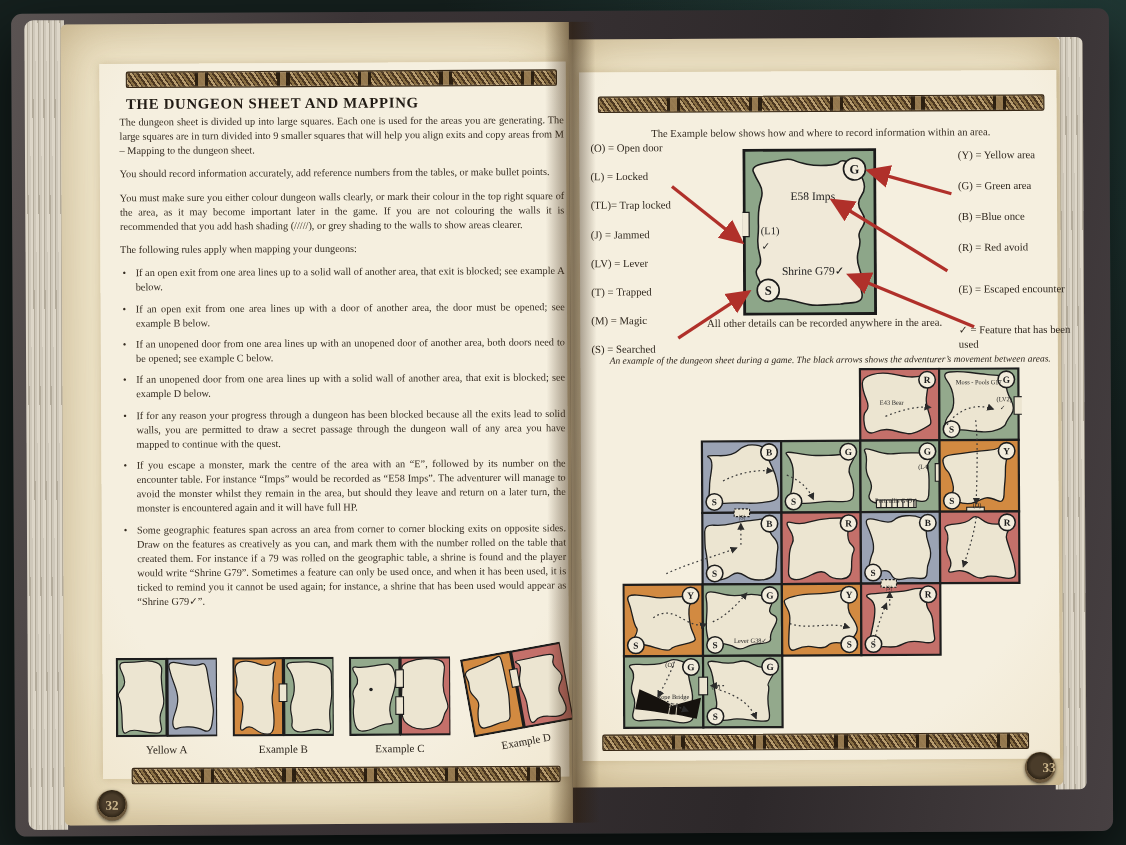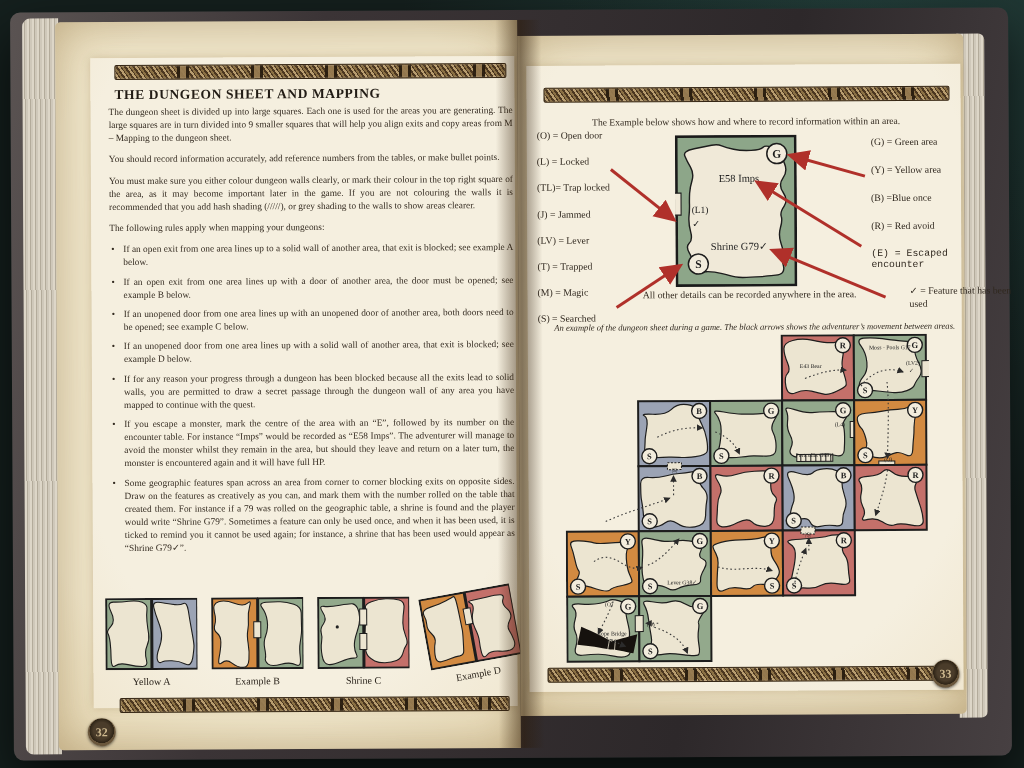--- a/index.html
+++ b/index.html
@@ -49,22 +49,22 @@
   .bullet::before{content:"\2022";position:absolute;left:2px;top:0;}
   #examples-row{display:flex;gap:14px;}
   .example-fig{width:92px;text-align:center;}
   .example-fig:nth-child(4){transform:rotate(-10deg) translate(3px,-5px);}
   .example-label{font-size:10px;color:#2b241c;margin-top:2px;}
   .rp-text{color:#342b21;}
   #rp-intro{font-size:9.6px;text-align:center;}
   .legend-item{font-size:9.8px;color:#30281f;}
   .legend-l .legend-item{height:26.2px;}
   .legend-r .legend-item{height:28px;}
-  .legend-r .legend-item:nth-child(5){font-family:Liberation Mono, monospace;}
-  .legend-r .legend-item:nth-child(6){margin-top:8px;width:106px;height:auto;line-height:1.35;margin-left:38px;}
+  .legend-r .legend-item:nth-child(5){margin-top:10px;}
+  .legend-r .legend-item:nth-child(6){margin-top:8px;width:106px;height:auto;line-height:1.35;}
   #diagram-caption{font-size:9.8px;text-align:right;line-height:1.3;}
   #map-caption{font-size:8.6px;font-style:italic;text-align:center;color:#2e261d;}
   svg text{font-family:"Liberation Serif","DejaVu Serif",serif;}
 </style>
 </head>
 <body>
 
 <div id="book">
   <div id="cover" class="abs"></div>
   <div id="edges-l" class="abs edges"></div>
@@ -120,21 +120,21 @@
             <rect x="1" y="1" width="45" height="70" fill="#93a98c" stroke="#1d1d1d" stroke-width="2"></rect>
             <path d="M5.5,15.3 Q1.0,8.6 6.7,9.4 Q12.4,10.2 22.7,8.4 Q32.9,6.6 35.7,7.0 Q38.5,7.5 40.3,11.2 Q42.1,14.8 42.4,20.5 Q42.7,26.2 39.8,34.9 Q36.8,43.7 37.0,48.9 Q37.2,54.1 39.1,57.7 Q41.1,61.4 36.2,61.3 Q31.3,61.2 23.6,64.7 Q15.9,68.1 11.0,67.6 Q6.1,67.1 4.7,58.7 Q3.3,50.4 4.2,45.1 Q5.2,39.8 3.9,35.7 Q2.6,31.6 6.3,26.8 Q9.9,22.0 5.5,15.3 Z" fill="#ece5d1" stroke="#1d1d1d" stroke-width="1.1"></path>
           </g>
           <g transform="translate(46,0)">
             <rect x="1" y="1" width="45" height="70" fill="#c4706a" stroke="#1d1d1d" stroke-width="2"></rect>
             <path d="M2.3,11.6 Q1.0,7.8 8.2,5.0 Q15.3,2.3 22.7,2.1 Q30.2,1.9 36.0,3.5 Q41.8,5.0 40.7,12.6 Q39.6,20.3 39.6,26.4 Q39.6,32.6 42.3,39.3 Q45.0,46.1 42.9,48.6 Q40.9,51.2 39.5,56.6 Q38.0,61.9 33.1,63.9 Q28.1,65.9 21.6,66.1 Q15.2,66.2 11.3,64.2 Q7.3,62.2 5.0,59.7 Q2.6,57.2 2.1,51.4 Q1.6,45.6 1.7,38.1 Q1.7,30.7 2.7,23.0 Q3.7,15.3 2.3,11.6 Z" fill="#ece5d1" stroke="#1d1d1d" stroke-width="1.1"></path>
           </g>
           <rect x="42.5" y="12.160000000000004" width="7" height="16" fill="#ece5d1" stroke="#1d1d1d" stroke-width="1"></rect>
           <rect x="42.5" y="36.64" width="7" height="16" fill="#ece5d1" stroke="#1d1d1d" stroke-width="1"></rect>
           <circle cx="20" cy="30" r="1.6" fill="#222"></circle>
-        </svg><div class="example-label">Shrine C</div></div>
+        </svg><div class="example-label">Example C</div></div>
       <div class="example-fig"><svg width="92" height="72">
           <g transform="translate(0,0)">
             <rect x="1" y="1" width="45" height="70" fill="#d28a41" stroke="#1d1d1d" stroke-width="2"></rect>
             <path d="M2.8,16.2 Q1.0,10.9 10.9,9.5 Q20.9,8.1 27.2,6.0 Q33.5,3.8 35.0,3.3 Q36.5,2.9 37.0,8.3 Q37.5,13.7 37.7,24.1 Q37.9,34.5 38.0,37.0 Q38.1,39.5 37.2,46.8 Q36.3,54.1 35.7,58.4 Q35.1,62.7 30.8,62.7 Q26.5,62.6 21.7,63.7 Q16.9,64.9 11.6,65.1 Q6.2,65.3 6.7,57.6 Q7.2,49.9 9.0,45.4 Q10.8,41.0 7.1,35.9 Q3.3,30.8 4.0,26.2 Q4.7,21.5 2.8,16.2 Z" fill="#ece5d1" stroke="#1d1d1d" stroke-width="1.1"></path>
           </g>
           <g transform="translate(46,0)">
             <rect x="1" y="1" width="45" height="70" fill="#c4706a" stroke="#1d1d1d" stroke-width="2"></rect>
             <path d="M4.7,12.5 Q1.0,10.1 7.4,10.2 Q13.7,10.3 22.3,9.7 Q30.8,9.1 35.3,9.8 Q39.8,10.4 37.4,14.8 Q35.1,19.2 39.9,25.0 Q44.8,30.9 40.5,36.4 Q36.2,42.0 38.1,46.6 Q40.0,51.2 41.1,57.2 Q42.1,63.2 37.7,65.3 Q33.3,67.3 24.7,65.1 Q16.1,63.0 11.8,66.7 Q7.5,70.4 6.9,63.6 Q6.4,56.8 6.8,51.8 Q7.2,46.7 4.8,38.3 Q2.4,29.9 5.4,22.4 Q8.4,14.9 4.7,12.5 Z" fill="#ece5d1" stroke="#1d1d1d" stroke-width="1.1"></path>
           </g>
           <rect x="42.5" y="17.2" width="7" height="16" fill="#ece5d1" stroke="#1d1d1d" stroke-width="1"></rect>
@@ -154,22 +154,22 @@
       <div class="legend-item">(O) = Open door</div>
       <div class="legend-item">(L) = Locked</div>
       <div class="legend-item">(TL)= Trap locked</div>
       <div class="legend-item">(J) = Jammed</div>
       <div class="legend-item">(LV) = Lever</div>
       <div class="legend-item">(T) = Trapped</div>
       <div class="legend-item">(M) = Magic</div>
       <div class="legend-item">(S) = Searched</div>
     </div>
   <div class="abs legend-r" style="left:872px;top:138px;width:110px;">
+      <div class="legend-item">(Y) = Yellow area</div>
       <div class="legend-item">(G) = Green area</div>
-      <div class="legend-item">(Y) = Yellow area</div>
       <div class="legend-item">(B) =Blue once</div>
       <div class="legend-item">(R) = Red avoid</div>
       <div class="legend-item">(E) = Escaped encounter</div>
       <div class="legend-item">✓ = Feature that has been used</div>
     </div>
 
   <svg id="diagram-svg" class="abs" style="left:676px;top:136px;" width="122" height="152">
     <rect x="1.5" y="1.5" width="119" height="149" fill="#8da689" stroke="#1a1a1a" stroke-width="2.6"></rect>
     <path id="diagram-blob" fill="#f0e9d8" stroke="#1c1c1c" stroke-width="1.4" d="M10.0,20.9 Q8.0,15.9 19.4,13.7 Q30.8,11.5 36.8,10.3 Q42.8,9.1 47.0,10.9 Q51.1,12.7 58.8,14.4 Q66.5,16.1 76.3,15.6 Q86.2,15.2 88.3,12.6 Q90.4,10.1 97.8,12.9 Q105.2,15.8 105.7,18.3 Q106.3,20.9 109.6,28.8 Q113.0,36.8 108.0,43.6 Q103.0,50.4 108.2,57.9 Q113.3,65.4 109.1,71.5 Q104.8,77.6 106.1,81.6 Q107.5,85.6 105.2,93.3 Q103.0,100.9 105.8,108.9 Q108.6,116.9 107.2,119.7 Q105.7,122.4 108.0,131.1 Q110.2,139.7 100.3,140.5 Q90.5,141.4 88.6,141.7 Q86.6,141.9 75.6,142.4 Q64.5,143.0 60.1,142.1 Q55.6,141.2 46.8,138.8 Q37.9,136.4 30.6,136.7 Q23.3,137.1 17.8,135.6 Q12.4,134.2 15.2,129.2 Q18.0,124.3 14.1,118.0 Q10.3,111.7 13.9,108.2 Q17.6,104.8 15.4,96.5 Q13.2,88.3 13.9,80.9 Q14.6,73.6 14.4,68.8 Q14.3,63.9 14.6,58.1 Q15.0,52.3 17.1,45.4 Q19.2,38.4 15.6,32.1 Q12.0,25.8 10.0,20.9 Z"></path>
     <rect x="-1" y="58" width="7" height="22" fill="#f0e9d8" stroke="#1c1c1c" stroke-width="1.1"></rect>
@@ -368,16 +368,16 @@
       <path d="M152,232 C170,238 188,230 206,236" fill="none" stroke="#3a3a3a" stroke-width="1.1" stroke-dasharray="1.6,2.6" marker-end="url(#marr)"></path>
       <path d="M243,216 L243,204" fill="none" stroke="#3a3a3a" stroke-width="1.1" stroke-dasharray="1.6,2.6" marker-end="url(#marr)"></path>
       <path d="M228,252 C231,236 236,224 240,214" fill="none" stroke="#3a3a3a" stroke-width="1.1" stroke-dasharray="1.6,2.6" marker-end="url(#marr)"></path>
       <path d="M47,266 C42,280 36,290 32,298" fill="none" stroke="#3a3a3a" stroke-width="1.1" stroke-dasharray="1.6,2.6" marker-end="url(#marr)"></path>
       <path d="M40,302 C48,306 54,309 59,311" fill="none" stroke="#3a3a3a" stroke-width="1.1" stroke-dasharray="1.6,2.6" marker-end="url(#marr)"></path>
       <path d="M92,288 L80,288" fill="none" stroke="#3a3a3a" stroke-width="1.1" stroke-dasharray="1.6,2.6" marker-end="url(#marr)"></path>
       <path d="M88,292 C106,298 116,306 121,318" fill="none" stroke="#3a3a3a" stroke-width="1.1" stroke-dasharray="1.6,2.6" marker-end="url(#marr)"></path>
     </svg>
 
   <div class="abs knot" style="left:546px;top:668px;width:386px;"></div>
-  <div class="abs medal" style="left:930px;top:662px;">33</div>
+  <div class="abs medal" style="left:930px;top:686px;text-align:right;">33</div>
 
   <div id="gutter" class="abs"></div>
 </div>
 
 </body></html>

